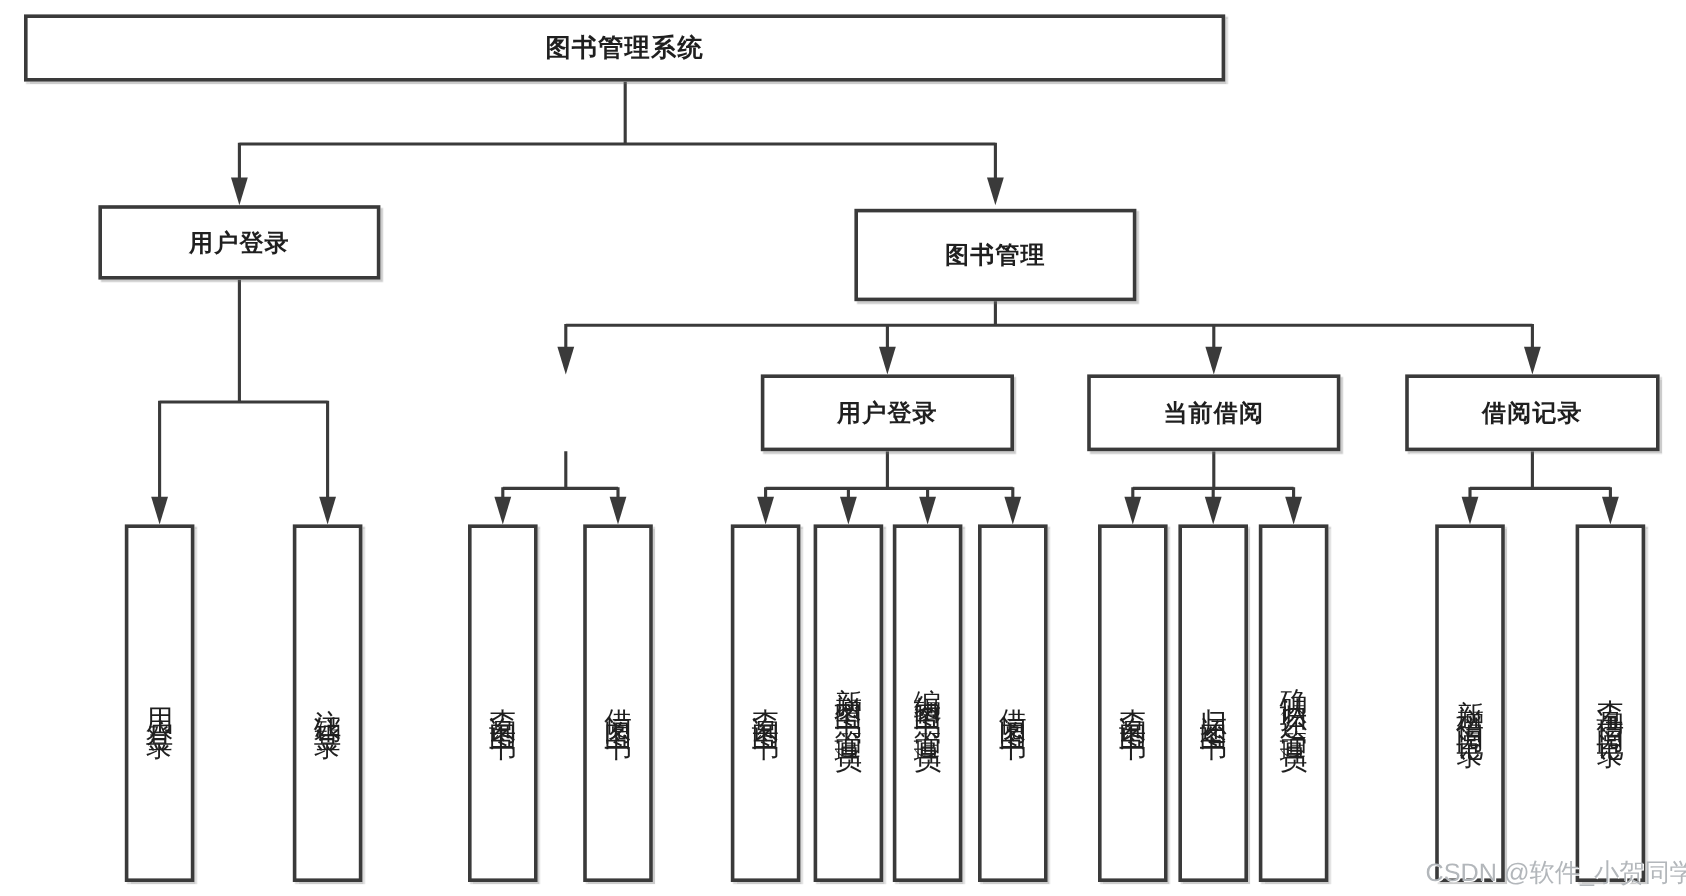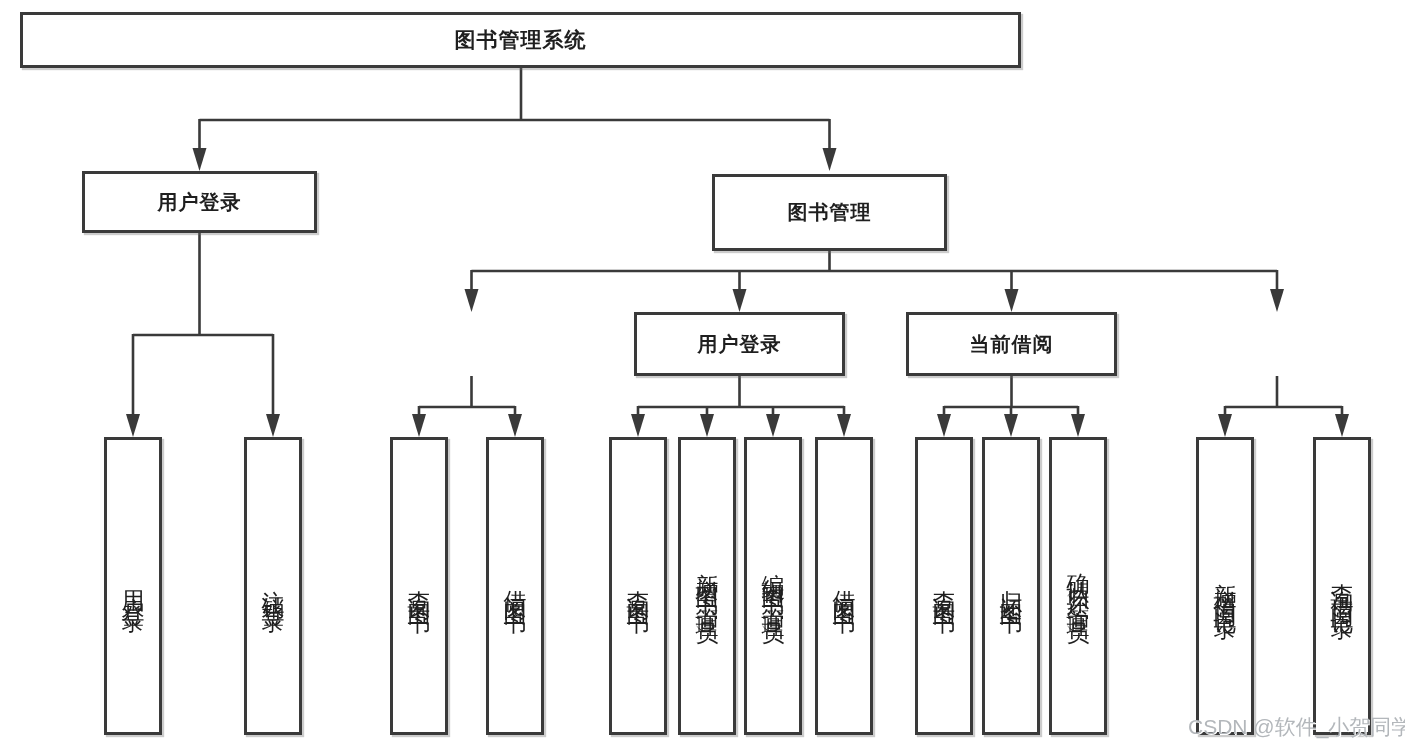--- a/index.html
+++ b/index.html
@@ -92,20 +92,21 @@
     <polygon class="arrow" points="1335,414 1349,414 1342,437"></polygon>
   </svg>
 
   <div class="node h-node root-node" style="left:20px; top:12px; width:1001px; height:56px;">图书管理系统</div>
 
   <div class="node h-node" style="left:82px; top:171px; width:235px; height:62px;">用户登录</div>
   <div class="node h-node" style="left:712px; top:174px; width:235px; height:77px;">图书管理</div>
 
   <div class="node h-node" style="left:634px; top:312px; width:211px; height:64px;">用户登录</div>
   <div class="node h-node" style="left:906px; top:312px; width:211px; height:64px;">当前借阅</div>
+  <div class="node h-node" style="left:1171px; top:312px; width:212px; height:64px;">借阅记录</div>
 
   <div class="node leaf" style="left:104px; top:437px; width:58px; height:298px;">
     <span class="vtext">用户登录</span>
   </div>
   <div class="node leaf" style="left:244px; top:437px; width:58px; height:298px;">
     <span class="vtext">注销登录</span>
   </div>
 
   <div class="node leaf" style="left:390px; top:437px; width:58px; height:298px;">
     <span class="vtext">查询图书</span>

